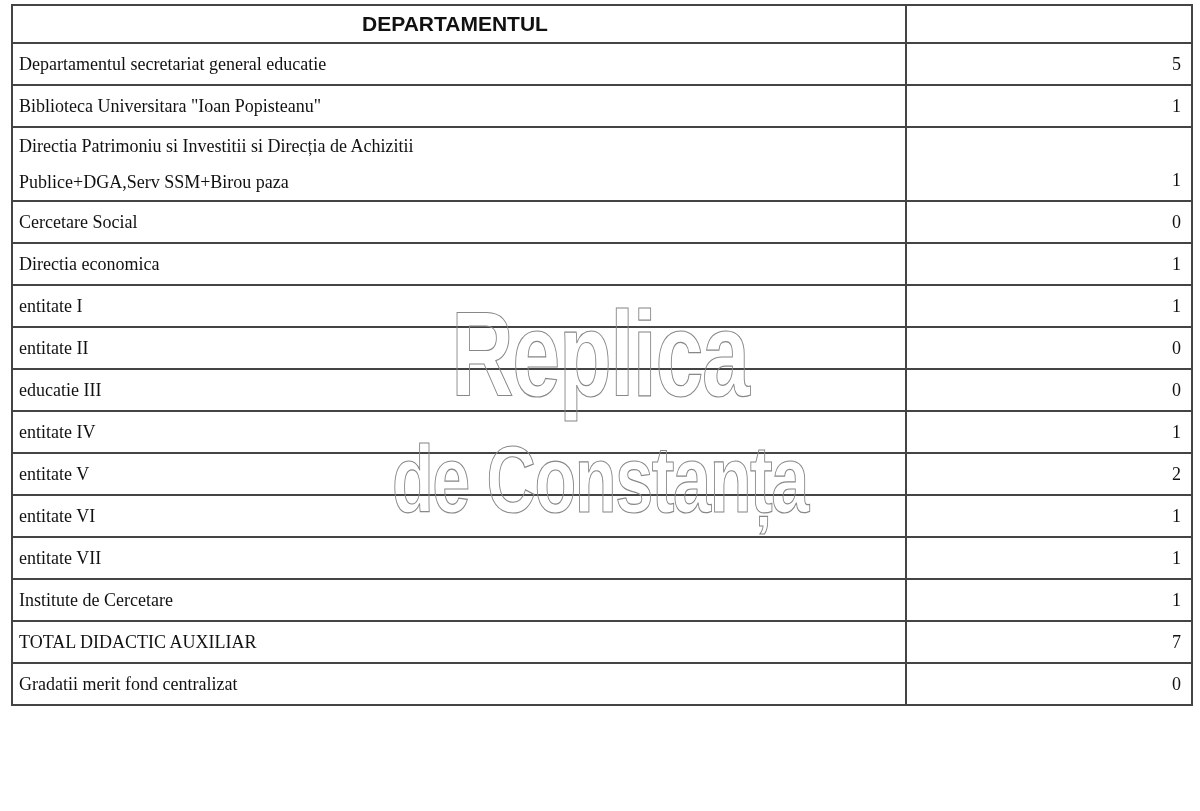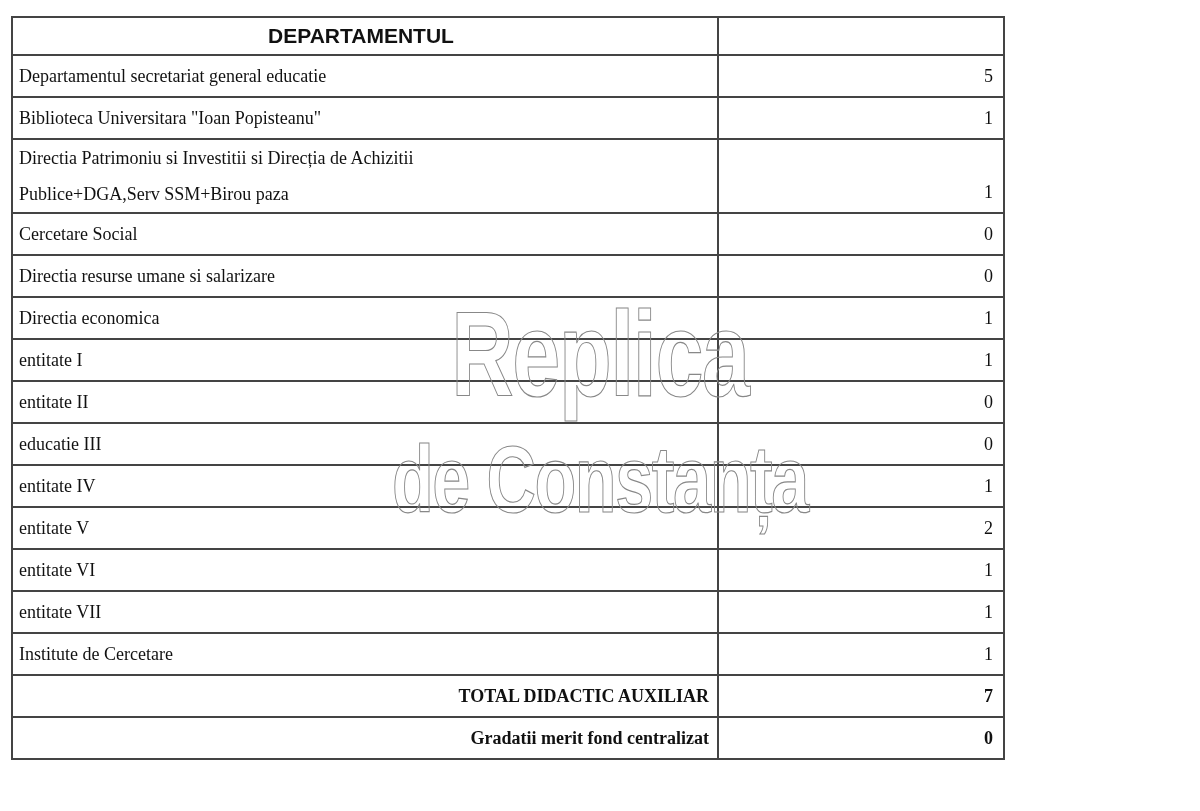--- a/index.html
+++ b/index.html
@@ -1,22 +1,22 @@
 <!DOCTYPE html>
 <html><head>
 <meta charset="utf-8">
 <style>
   html, body { margin:0; padding:0; background:#fff; }
   body { width:1200px; height:811px; position:relative; overflow:hidden; font-family:"Liberation Serif", serif; color:#111; }
-  table { position:absolute; left:11px; top:16px; width:994px; border-collapse:collapse; }
+  table { position:absolute; left:11px; top:4px; width:1182px; border-collapse:collapse; }
   td { border:2px solid #444; padding:0 8px 0 6px; font-size:18px; line-height:40px; height:40px; vertical-align:bottom; }
   td.val { text-align:right; width:268px; padding-right:10px; }
   td.hdr { font-family:"Liberation Sans", sans-serif; font-weight:bold; font-size:21px; text-align:center; padding-left:0; line-height:36px; height:36px; vertical-align:middle; }
   td.two { line-height:36px; }
-  tr.bold td { font-weight:bold;text-align:right; }
+  tr.bold td { font-weight:normal; }
   .wm { position:absolute; left:0; width:1200px; text-align:center; font-family:"Liberation Sans", sans-serif; font-weight:bold; color:transparent; -webkit-text-stroke:1.2px #888; pointer-events:none; letter-spacing:-2px; }
   .wm1 { top:285px; font-size:120px; transform:scaleX(0.72); }
   .wm2 { top:425px; font-size:95px; transform:scaleX(0.72); }
 </style>
 </head>
 <body>
 
 <table>
   <tbody>
       <tr>
@@ -33,24 +33,20 @@
       </tr>
   <tr>
     <td class="two">
       <div>Directia Patrimoniu si Investitii si Direcția de Achizitii</div>
       <div>Publice+DGA,Serv SSM+Birou paza</div>
     </td>
     <td class="val">1</td>
   </tr>
   <tr>
         <td>Cercetare Social</td>
-        <td class="val">0</td>
-      </tr>
-  <tr>
-        <td>Directia resurse umane si salarizare</td>
         <td class="val">0</td>
       </tr>
   <tr>
         <td>Directia economica</td>
         <td class="val">1</td>
       </tr>
   <tr>
         <td>entitate I</td>
         <td class="val">1</td>
       </tr>

